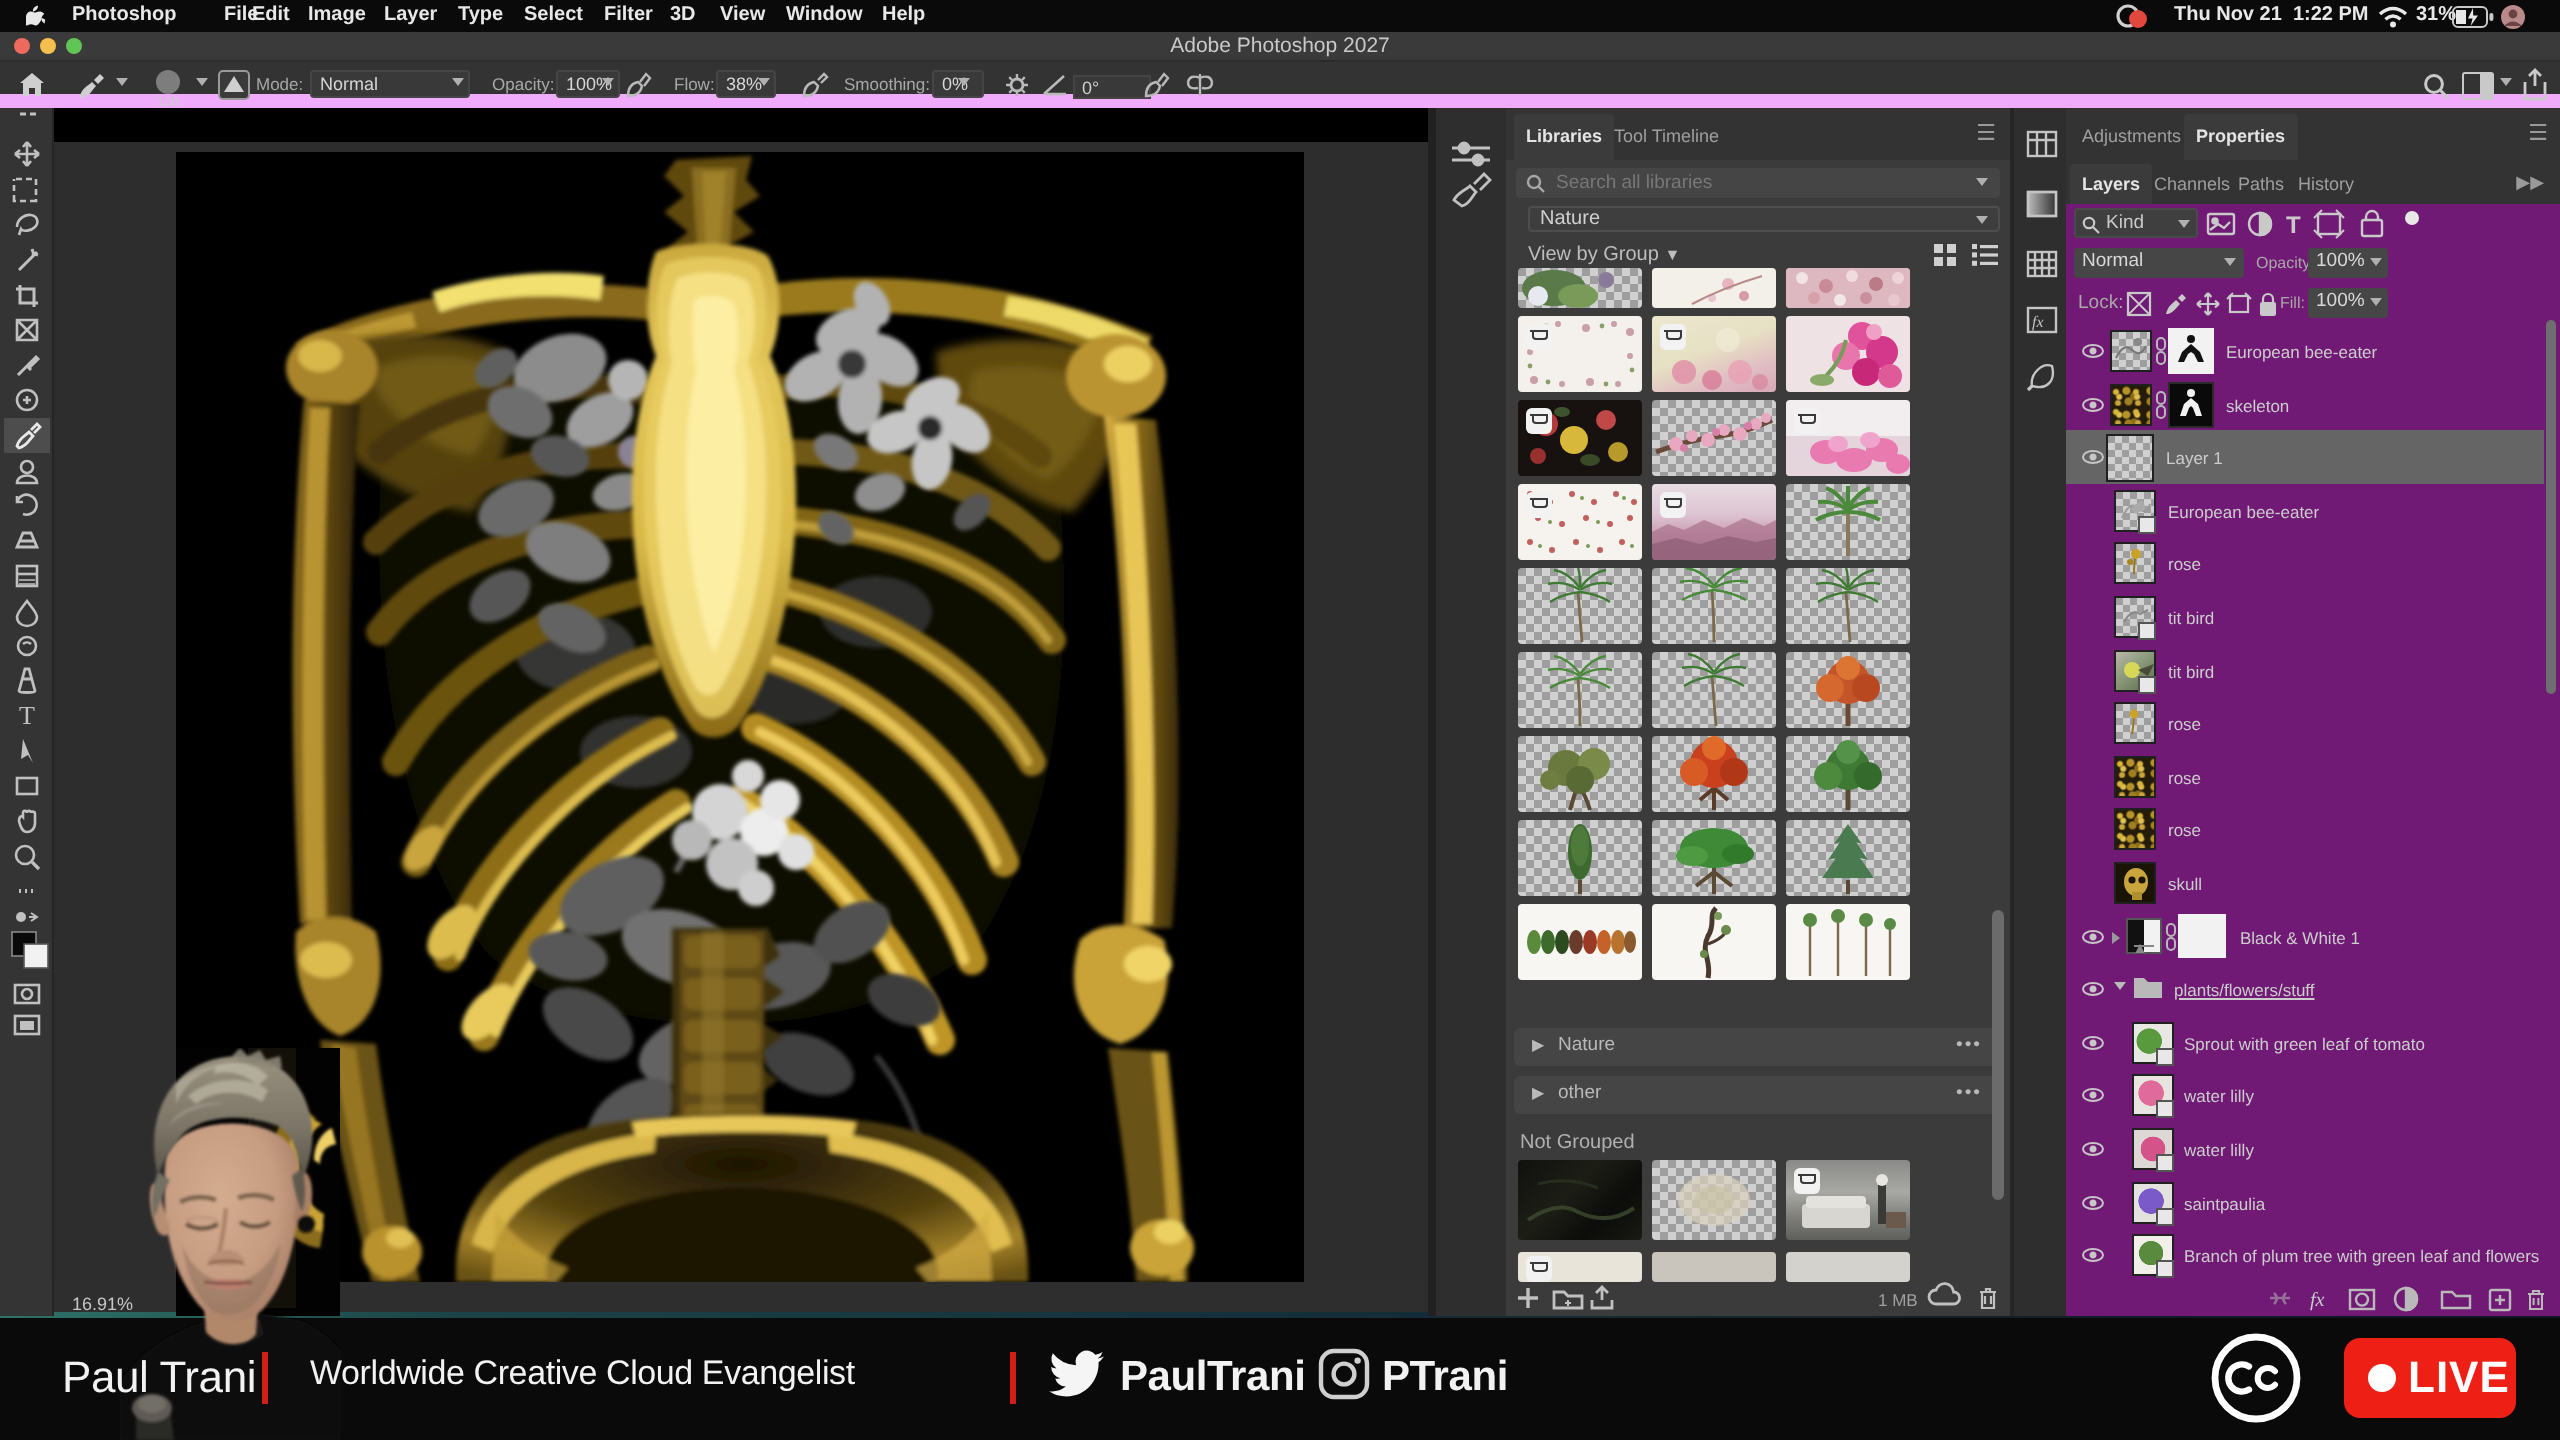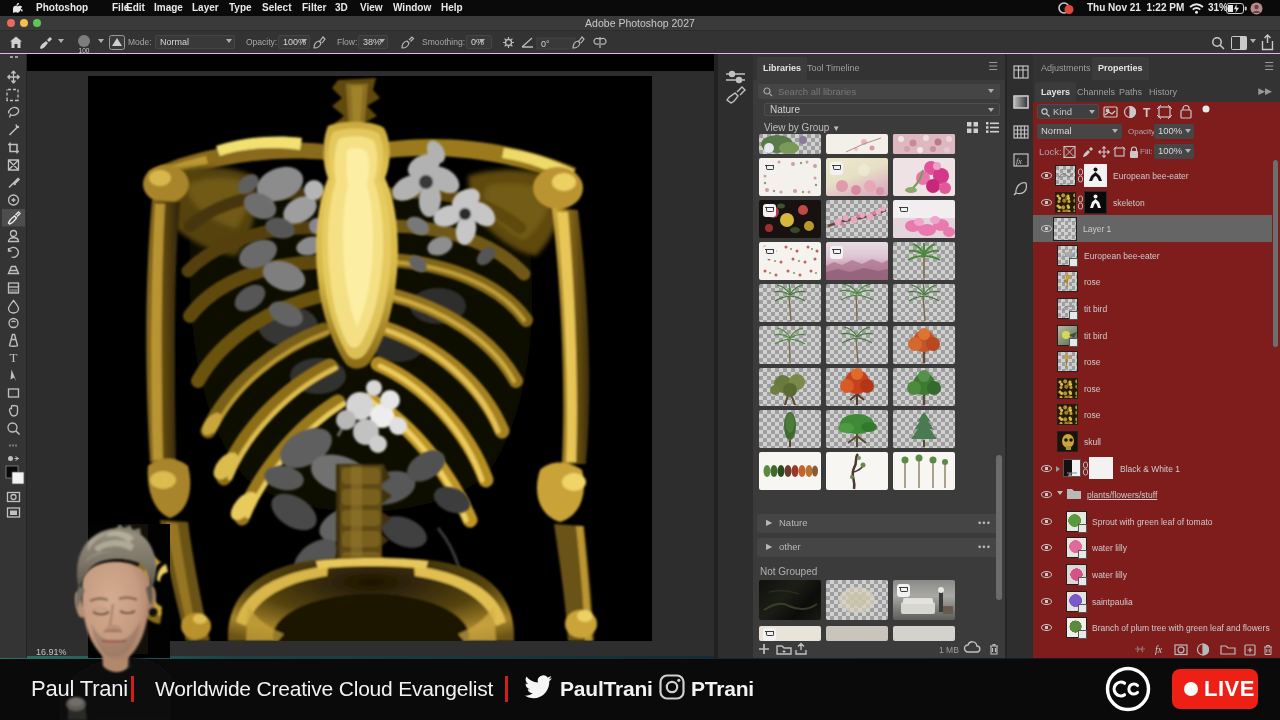--- a/index.html
+++ b/index.html
@@ -7,21 +7,21 @@
   .abs { position:absolute; }
   #stage { position:relative; width:1280px; height:720px; }
   
   #menubar { left:0; top:0; width:1280px; height:32px; background:#0a0a0a; color:#e8e8e8; font-size:10px; font-weight:bold; z-index:30; }
   #menubar .mi { position:absolute; top:2px; white-space:nowrap; }
   
   #titlebar { left:0; top:16px; width:1280px; height:15px; background:#3a3a3a; z-index:30; border-bottom:1px solid #2c2c2c;}
   .tl { position:absolute; top:3px; width:8px; height:8px; border-radius:50%; }
   #titlebar .ttl { position:absolute; top:1px; left:0; width:100%; display:block; text-align:center; color:#c9c9c9; font-size:10.5px; }
   
-  #optionsbar { left:0; top:31px; width:1280px; height:23px; background:#333333; border-bottom:1px solid #f0abfc; z-index:30; color:#b9b9b9; font-size:10px; }
+  #optionsbar { left:0; top:31px; width:1280px; height:23px; background:#333333; border-bottom:7px solid #f0abfc; z-index:30; color:#b9b9b9; font-size:10px; }
   .ob-lab { position:absolute; top:6px; color:#a8a8a8; font-size:8.5px; }
   .ob-box { position:absolute; top:4px; height:14px; background:#393939; border:1px solid #454545; border-radius:2px; color:#d6d6d6; font-size:9px; padding:1px 4px 0 4px; }
   .ob-car { position:absolute; top:8px; width:0; height:0; border-left:3px solid transparent; border-right:3px solid transparent; border-top:4px solid #b0b0b0; }
   
   #tabbar { left:27px; top:54px; width:687px; height:17px; background:#2d2d2d; z-index:5; }
   #doctab { position:absolute; left:0; top:0; height:17px; background:#3c3c3c; color:#cfcfcf; font-size:9px; padding:4px 8px 0 7px; font-weight:bold; }
   
   #toolbar { left:0; top:54px; width:27px; height:604px; background:#343434; border-right:1px solid #252525; z-index:6; }
   
   #pasteboard { left:27px; top:71px; width:687px; height:570px; background:#2d2d2d; z-index:1; }
@@ -35,21 +35,21 @@
   .ptab { position:absolute; top:3px; height:23px; padding:6px 6px 0 6px; font-size:9px; color:#9f9f9f; }
   .ptab.act { background:#3b3b3b; color:#e4e4e4; font-weight:bold; border-radius:2px 2px 0 0; }
   .checker { background-image: conic-gradient(#d0d0d0 0 25%, #9e9e9e 0 50%, #d0d0d0 0 75%, #9e9e9e 0); background-size:8px 8px; }
   .thumb { position:absolute; width:62px; height:38px; border-radius:2px; overflow:hidden; }
   .cart { position:absolute; left:4px; top:4px; width:13px; height:13px; background:#f2f2f2; border-radius:3px; }
   .cart:after { content:""; position:absolute; left:3px; top:3px; width:6px; height:4px; border:1.2px solid #3a3a3a; border-top:none; border-radius:0 0 2px 2px; }
   .cart:before { content:""; position:absolute; left:2px; top:3px; width:8px; height:1.2px; background:#3a3a3a; }
   .grp { position:absolute; left:4px; width:244px; height:19px; background:#454545; border-radius:3px; color:#b9b9b9; font-size:9.5px; }
   
   #rdock { left:1005px; top:54px; width:28px; height:604px; background:#2e2e2e; z-index:5; border-left:2px solid #262626; }
-  #lpanel { left:1033px; top:54px; width:247px; height:604px; background:#7f1d1d; z-index:5; color:#c9c9c9; }
+  #lpanel { left:1033px; top:54px; width:247px; height:604px; background:#701a75; z-index:5; color:#c9c9c9; }
   #lhead { position:absolute; left:0; top:0; width:247px; height:26px; background:#333333; }
   #ltabs { position:absolute; left:0; top:26px; width:247px; height:22px; background:#333333; }
   .l2tab { position:absolute; top:2px; height:20px; padding:5px 6px 0 6px; font-size:9px; color:#9f9f9f; }
   .l2tab.act { background:#3b3b3b; color:#e4e4e4; font-weight:bold; border-radius:2px 2px 0 0; }
   .lrow { position:absolute; left:0; width:247px; height:27px; }
   .lname { position:absolute; font-size:8.5px; color:#cccccc; top:9px; white-space:nowrap; }
   .eye { position:absolute; left:8px; top:10px; width:11px; height:7px; border:1px solid #c6c6c6; border-radius:50%; background:radial-gradient(circle at 50% 50%, #c6c6c6 1.5px, transparent 2px); }
   .goldnoise { background:
       radial-gradient(circle at 20% 30%, #d8b43a 1px, transparent 2px),
       radial-gradient(circle at 60% 20%, #b69228 1.5px, transparent 2.5px),
@@ -1254,21 +1254,21 @@
     <g filter="url(#wsoft)">
       <path d="M8 196 L8 182 C13 177 21 176 25 180 L27 196 Z" fill="#2b2927"></path>
       <ellipse cx="16" cy="180" rx="10" ry="7" fill="#5e5a55"></ellipse>
       <ellipse cx="16" cy="178" rx="7" ry="4.5" fill="#726e67"></ellipse>
     </g>
   </svg>
   </div>
 
   <span class="bb-text" style="left:31px; top:676px;">Paul Trani</span>
   <span class="bb-sep" style="left:131px;"></span>
-  <span class="bb-text" style="left:155px; top:677px; font-size:21px;">Worldwide Creative Cloud Evangelist</span>
+  <span class="bb-text" style="left:155px; top:677px; font-size:17px;">Worldwide Creative Cloud Evangelist</span>
   <span class="bb-sep" style="left:505px;"></span>
   <svg class="abs" style="left:523px; top:673px; z-index:16;" width="30" height="28" viewBox="0 0 30 28">
       <path d="M29 5.3 c-1 .46 -2.1 .77 -3.2 .9 a5.7 5.7 0 0 0 2.5 -3.2 c-1.1 .66 -2.3 1.1 -3.6 1.4 a5.6 5.6 0 0 0 -9.7 5.2 A16 16 0 0 1 3.4 3.6 a5.8 5.8 0 0 0 1.8 7.6 c-.93 -.03 -1.8 -.29 -2.6 -.71 v.07 a5.7 5.7 0 0 0 4.6 5.6 c-.84 .23 -1.7 .26 -2.6 .1 a5.7 5.7 0 0 0 5.3 4 A11.4 11.4 0 0 1 1.5 22.6 16 16 0 0 0 10.2 25.2 c10.4 0 16.1 -8.7 16.1 -16.3 l-.02 -.74 A11.6 11.6 0 0 0 29 5.3 Z" fill="#f5f5f5"></path>
     </svg>
   <span class="bb-text" style="left:560px; top:677px; font-weight:bold; font-size:21px;">PaulTrani</span>
   <svg class="abs" style="left:659px; top:674px; z-index:16;" width="26" height="26" viewBox="0 0 26 26">
       <rect x="1.5" y="1.5" width="23" height="23" rx="6.5" fill="none" stroke="#cfcfcf" stroke-width="2.2"></rect>
       <circle cx="13" cy="13" r="5.2" fill="none" stroke="#cfcfcf" stroke-width="2.2"></circle>
       <circle cx="19.8" cy="6.3" r="1.6" fill="#cfcfcf"></circle>
     </svg>

